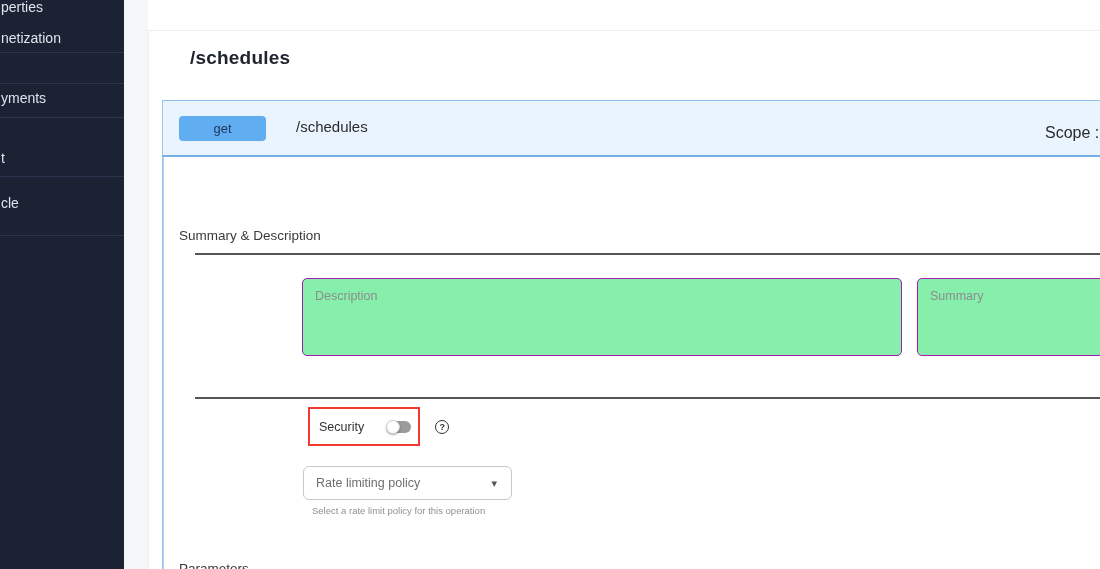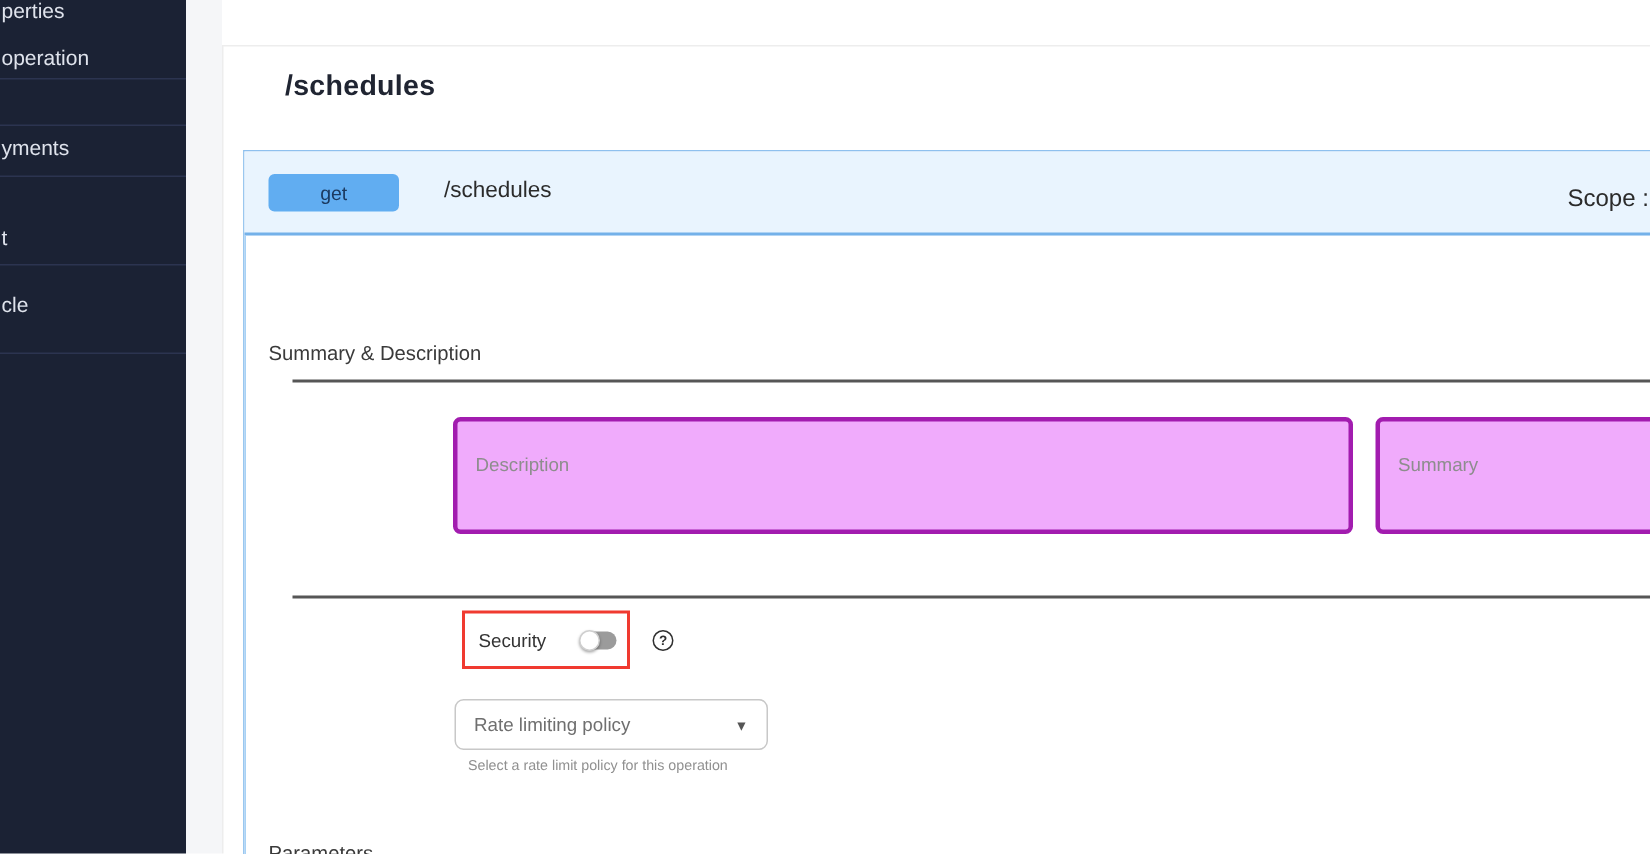--- a/index.html
+++ b/index.html
@@ -35,23 +35,23 @@
   .op-path { position:absolute; left:133px; top:17px; font-size:15px; color:#2b2b2b; }
   .scope-label { position:absolute; left:882px; top:23px; font-size:16px;
                  font-weight:normal; color:#2b2b2b; }
 
   .panel-body { position:relative; height:544px; border-left:1px solid #a9d2f5; }
 
   .section-title { position:absolute; font-size:13.5px; color:#3a3a3a; white-space:nowrap; }
   .section-sub { font-size:10px; color:#555; margin-left:8px; }
   .section-rule { position:absolute; left:31px; right:0; height:2px; background:#565656; }
 
-  textarea.box, input.box { border:3px solid #a21caf; border-radius:5px;
+  textarea.box, input.box { border:1px solid #a21caf; border-radius:5px;
         font-family:"Liberation Sans", sans-serif; font-size:12.5px; color:#333;
-        padding:22px 12px; resize:none; background:#f0abfc; outline:none; }
+        padding:10px 12px; resize:none; background:#86efac; outline:none; }
   textarea.box::placeholder, input.box::placeholder { color:#8d8d8d; }
 
   .desc-area { position:absolute; left:138px; top:121px; width:600px; height:78px; }
   .summ-area { position:absolute; left:753px; top:121px; width:330px; height:78px; }
 
   
   .security-box { position:absolute; left:144px; top:250px; width:112px; height:39px;
                   border:2px solid #f03a30; display:flex; align-items:center;
                   padding-left:9px; gap:24px; background:#fff; }
   .security-label { font-size:12.5px; color:#333; }
@@ -71,21 +71,21 @@
   .dropdown .dd-caret { margin-left:auto; color:#555; font-size:11px; }
 
   .rate-dd { left:139px; top:309px; width:209px; height:34px; padding:0 14px 0 12px; }
   .rate-hint { position:absolute; left:148px; top:348px; font-size:9.5px; color:#909090; }
 </style>
 </head>
 <body>
 
 <nav class="sidebar">
   <div class="side-item" style="top:0px">perties</div>
-  <div class="side-item" style="top:31px">operation</div>
+  <div class="side-item" style="top:31px">netization</div>
   <div class="side-div" style="top:52px"></div>
   <div class="side-div" style="top:83px"></div>
   <div class="side-item" style="top:91px">yments</div>
   <div class="side-div" style="top:117px"></div>
   <div class="side-item" style="top:151px">t</div>
   <div class="side-div" style="top:176px"></div>
   <div class="side-item" style="top:196px">cle</div>
   <div class="side-div" style="top:235px"></div>
 </nav>
 

